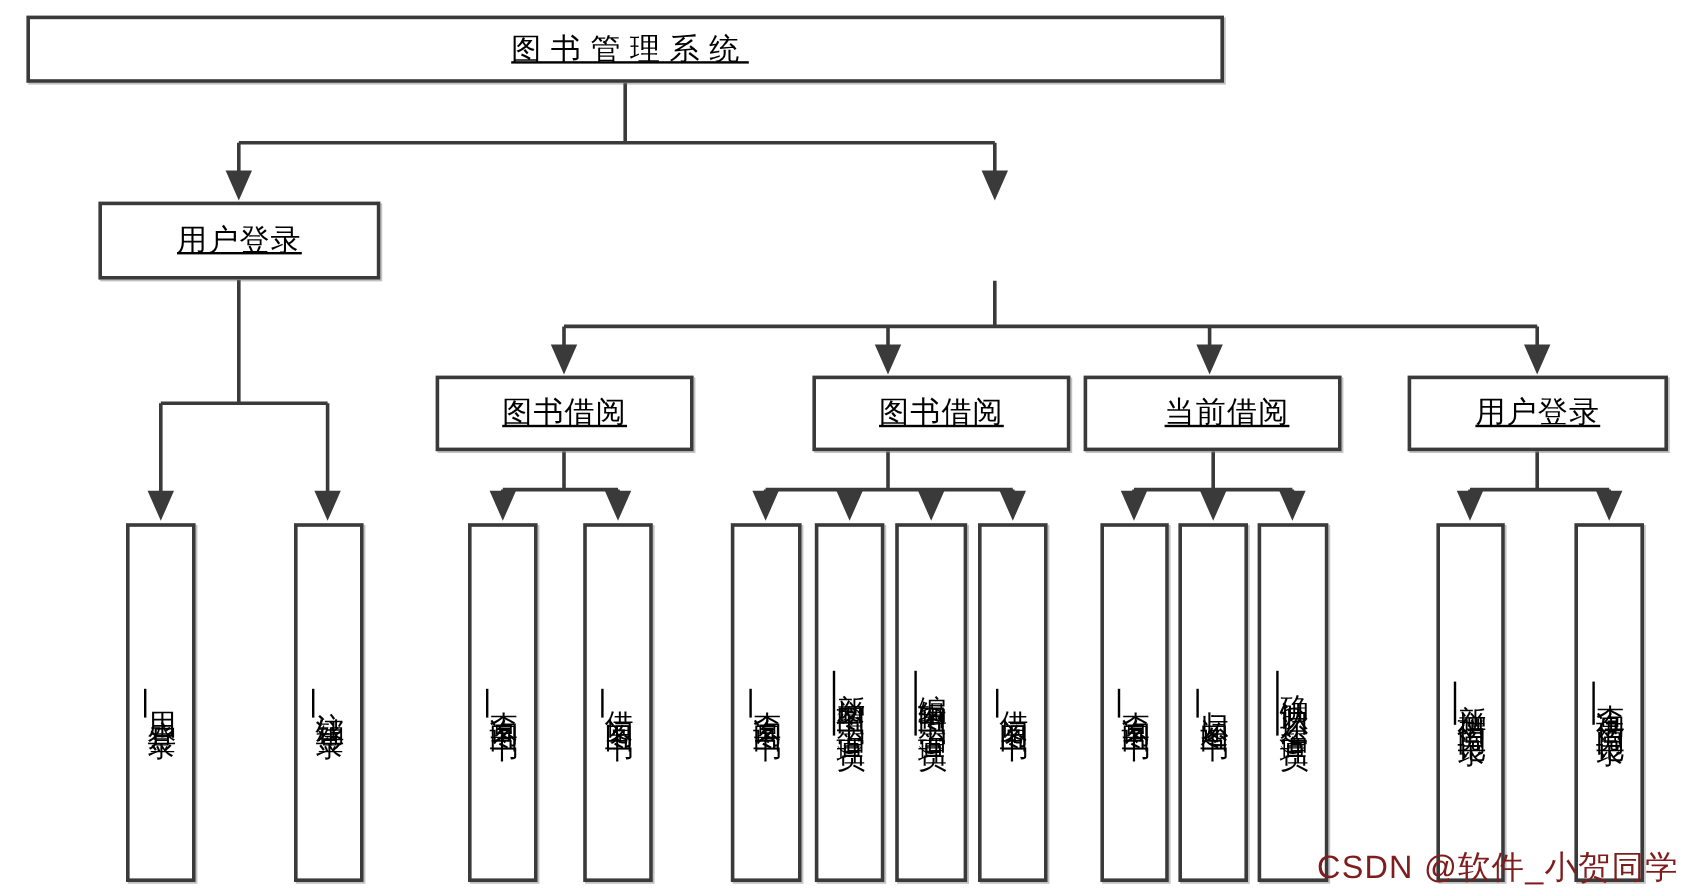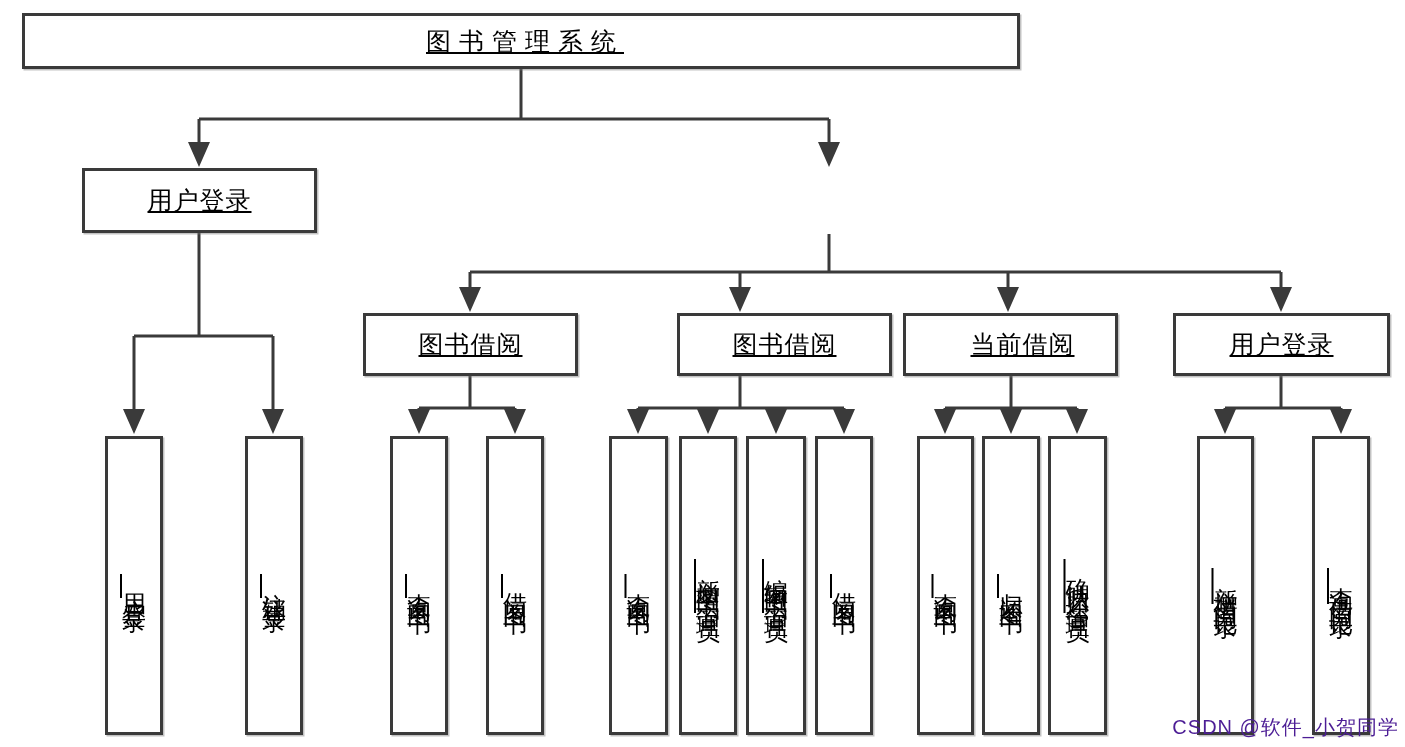--- a/index.html
+++ b/index.html
@@ -36,22 +36,22 @@
   .node.v-node {
     writing-mode: vertical-rl;
     text-orientation: mixed;
     font-size: 24px;
     letter-spacing: 6px;
   }
   .watermark {
     position: absolute;
     right: 6px;
     bottom: 6px;
-    font-size: 20px;
-    color: #4c1d95;
+    font-size: 27px;
+    color: #7f1d1d;
     letter-spacing: 1px;
     white-space: nowrap;
     margin-left: 28px;
   }
 </style>
 </head>
 <body>
 
 <div class="stage">
 

